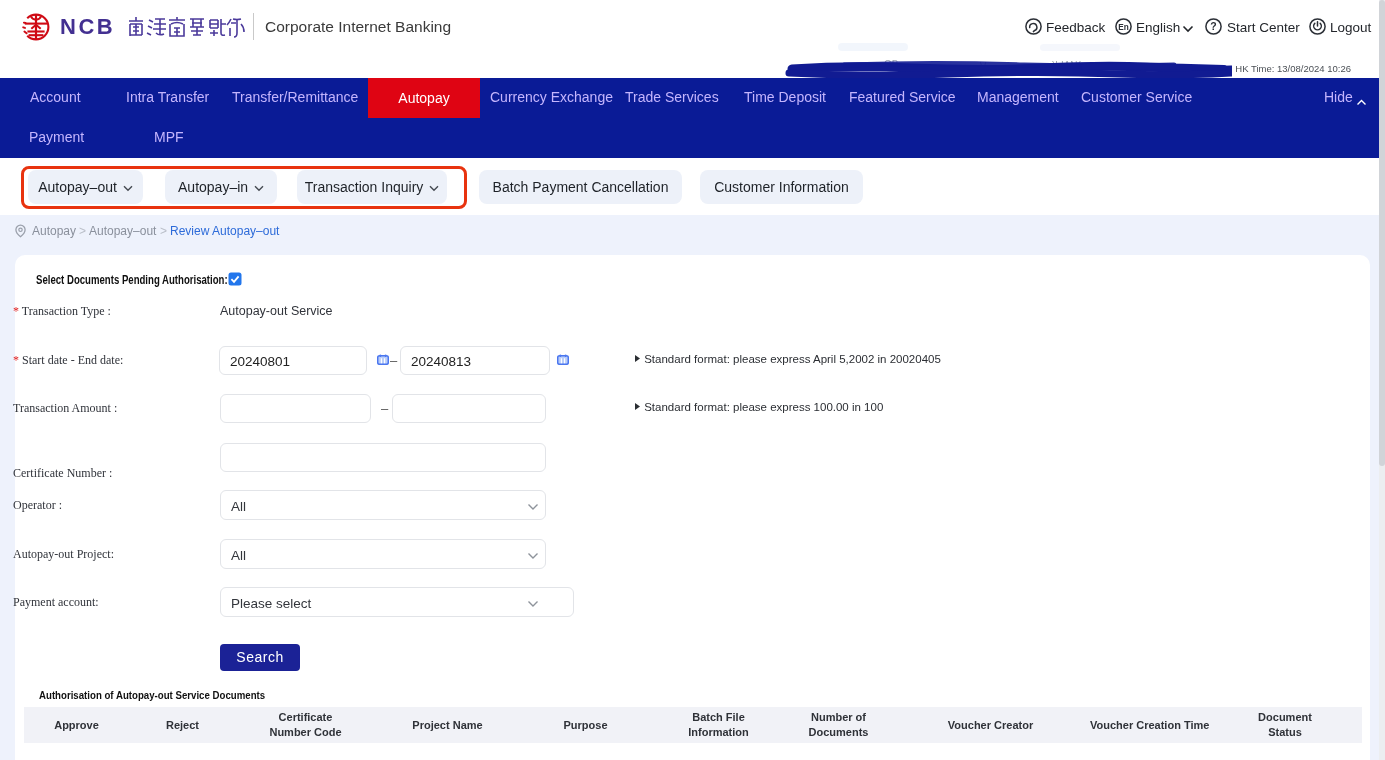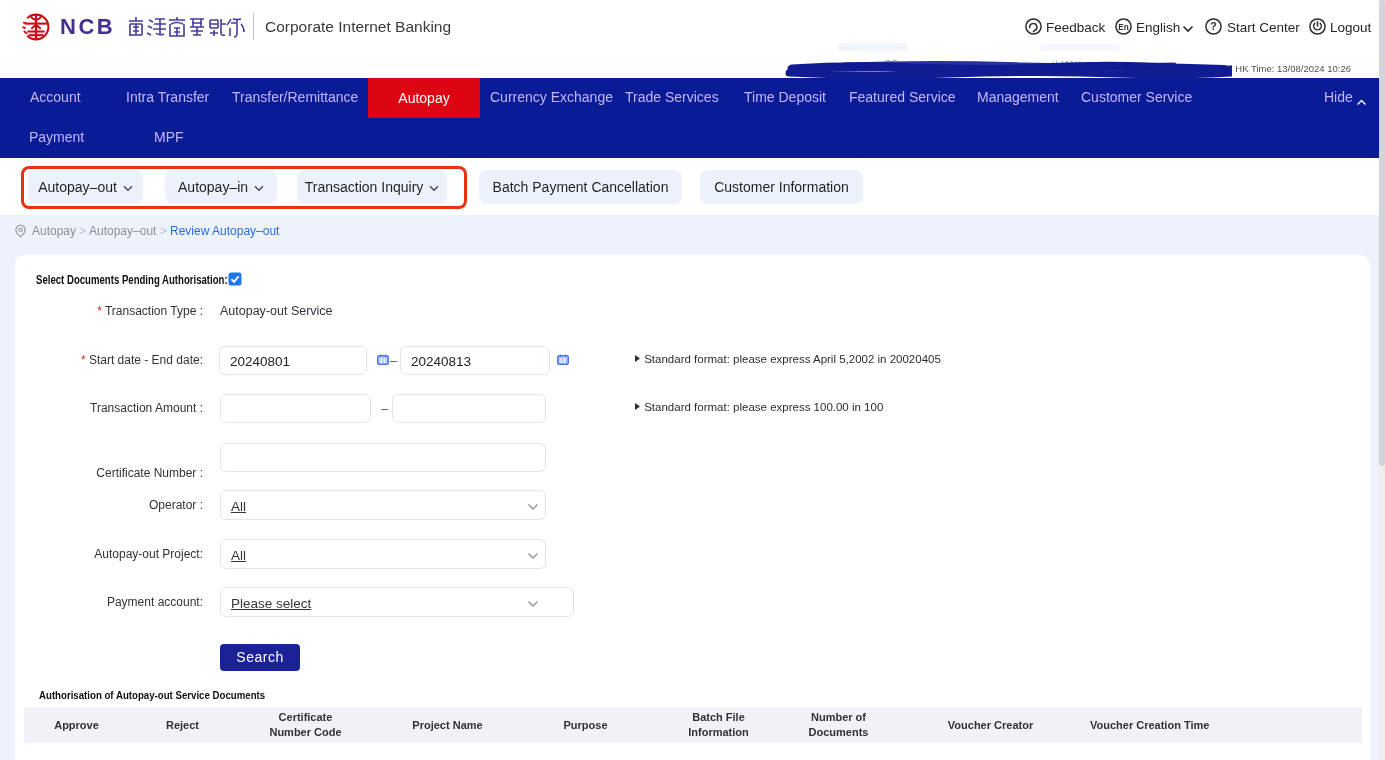--- a/index.html
+++ b/index.html
@@ -32,27 +32,27 @@
 .tabbtn { position:absolute; top:170px; height:34px; background:#edf1f9; border-radius:8px; font-size:14px; color:#1e2228; text-align:center; line-height:34px; }
 .redrect { position:absolute; left:21px; top:166px; width:446px; height:43px; border:3px solid #e8330f; border-radius:8px; }
 
 
 .contentbg { position:absolute; left:0; top:215px; width:1379px; height:545px; background:#eef2fc; }
 .bc { position:absolute; left:0; top:215px; width:1379px; height:35px; font-size:12px; }
 .bc .g { color:#8a909c; } .bc .sep { color:#b9bec7; } .bc .b { color:#2d6bd9; }
 .card { position:absolute; left:15px; top:255px; width:1355px; height:505px; background:#fff; border-radius:10px 10px 0 0; }
 
 
-.flabel { position:absolute; width:190px; left:13px; text-align:right; font-size:12px; color:#30333a; }
+.flabel { position:absolute; width:190px; left:13px; font-size:12px; color:#30333a;font-family:Liberation Serif, serif; }
 .flabel .ast { color:#e02020; }
 .fval { position:absolute; font-size:12.5px; color:#30333a; }
 .inp { position:absolute; background:#fff; border:1px solid #e2e4e8; border-radius:6px; height:29px; }
 .inp .txt { position:absolute; left:10px; top:7px; font-size:13.5px; color:#222; }
 .sel { position:absolute; background:#fff; border:1px solid #e2e4e8; border-radius:6px; height:30px; }
-.sel .txt { position:absolute; left:10px; top:8px; font-size:13.5px; color:#33363c;text-decoration:underline; }
+.sel .txt { position:absolute; left:10px; top:8px; font-size:13.5px; color:#33363c; }
 .hint { position:absolute; font-size:11.5px; color:#2b2e33; }
 .dash { position:absolute; font-size:13px; color:#555; }
 .searchbtn { position:absolute; left:205px; top:644px; width:80px; height:27px; background:#1b2296; border-radius:4px; color:#fff; letter-spacing:0.5px; text-align:center; line-height:27px; font-size:14px; }
 
 
 .theading { position:absolute; left:39px; top:689px; font-size:11.5px; font-weight:bold; color:#111; transform:scaleX(0.84); transform-origin:0 0; white-space:nowrap; }
 .thead { position:absolute; left:24px; top:707px; width:1338px; height:36px; background:#f1f2f7; display:flex; align-items:center; }
 .thead .c { font-size:11px; font-weight:bold; color:#2f3238; text-align:center; line-height:1.35; white-space:nowrap; }
 
 
@@ -257,16 +257,17 @@
   <div class="thead">
     <div class="c" style="width:105px">Approve</div>
     <div class="c" style="width:107px">Reject</div>
     <div class="c" style="width:139px">Certificate<br>Number Code</div>
     <div class="c" style="width:145px">Project Name</div>
     <div class="c" style="width:131px">Purpose</div>
     <div class="c" style="width:135px">Batch File<br>Information</div>
     <div class="c" style="width:105px">Number of<br>Documents</div>
     <div class="c" style="width:199px">Voucher Creator</div>
     <div class="c" style="width:118px">Voucher Creation Time</div>
+    <div class="c" style="width:154px">Document<br>Status</div>
   </div>
   <div class="sbtrack"></div>
   <div class="sbthumb"></div>
 </div>
 
 </body></html>

